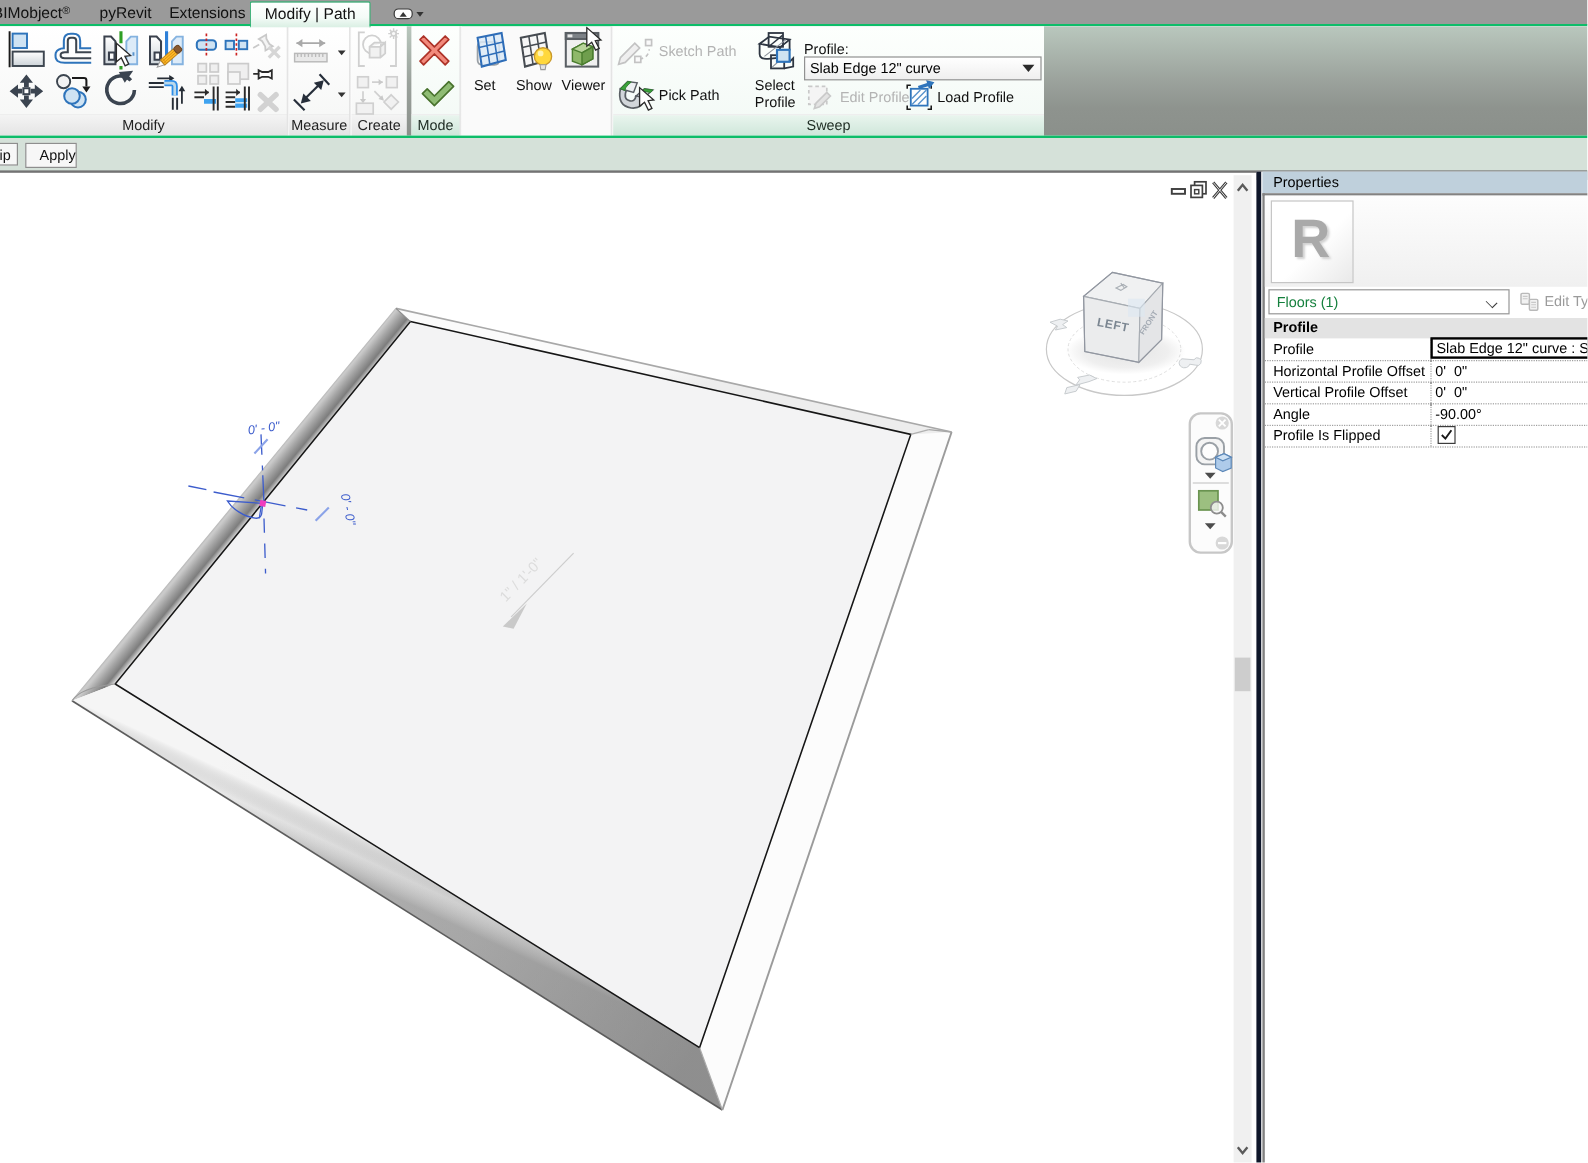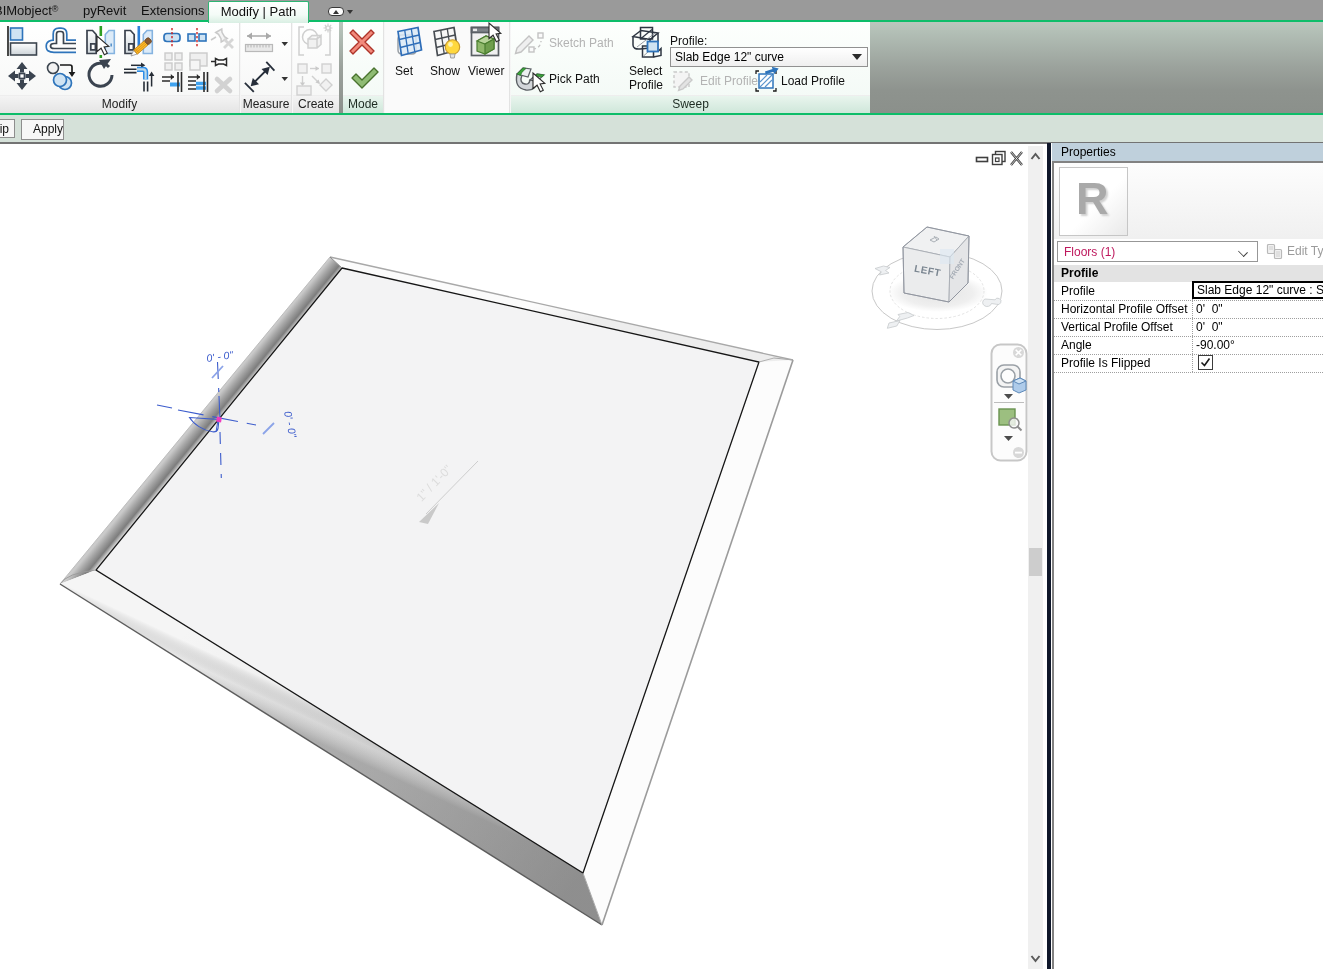--- a/index.html
+++ b/index.html
@@ -32,21 +32,21 @@
 #canvas{position:absolute;left:0;top:144px;width:1047px;height:825px;background:#fff}
 #scrollv{position:absolute;left:1028px;top:146px;width:15px;height:823px;background:#f0f0f0}
 #scrollthumb{position:absolute;left:1px;top:402px;width:13px;height:28px;background:#cdcdcd}
 
 #props{position:absolute;left:1047px;top:143px;width:276px;height:826px;background:#fff;border-left:4px solid #0f172a}
 #ptitle{position:absolute;left:1px;top:0;width:275px;height:18px;background:#bfd0dc;font-size:12px;color:#000;line-height:18px;padding-left:9px;box-sizing:border-box}
 #pbody{position:absolute;left:1px;top:18px;width:275px;height:808px;border-left:2px solid #828282;border-top:2px solid #828282;box-sizing:border-box;background:#fff}
 #typesel{position:absolute;left:0;top:0;width:273px;height:76px;background:linear-gradient(#fdfdfd,#f0f0f0)}
 #thumb{position:absolute;left:5px;top:4px;width:67px;height:67px;background:linear-gradient(135deg,#ffffff 55%,#e9e9e9);border:1px solid #c6c6c6}
 #thumb span{position:absolute;left:16px;top:5px;font-size:45px;font-weight:bold;color:#a9a9a9;text-shadow:2px 2px 2px #d0d0d0}
-#combo{position:absolute;left:3px;top:78px;width:201px;height:21px;background:#fff;border:1px solid #979797;font-size:12px;line-height:20px;padding-left:6px;box-sizing:border-box;color:#be185d}
+#combo{position:absolute;left:3px;top:78px;width:201px;height:21px;background:#fff;border:1px solid #979797;font-size:12px;line-height:20px;padding-left:6px;box-sizing:border-box;color:#15803d}
 #combo:after{content:"";position:absolute;right:10px;top:6px;width:7px;height:7px;border-right:1.4px solid #3c3c3c;border-bottom:1.4px solid #3c3c3c;transform:rotate(45deg) scale(1,0.75)}
 #edittype{position:absolute;left:210px;top:78px;width:66px;height:21px;font-size:12px;color:#9b9b9b;line-height:21px;white-space:nowrap;overflow:hidden}
 #sechdr{position:absolute;left:0;top:102px;width:273px;height:17px;background:#e3e3e3;font-size:12px;font-weight:bold;color:#000;line-height:17px;padding-left:7px;box-sizing:border-box}
 .prow{position:absolute;left:0;width:273px;height:18px;border-bottom:1px dotted #9f9f9f;font-size:12px;color:#000}
 .plab{position:absolute;left:7px;top:0;line-height:18px;white-space:nowrap}
 .pval{position:absolute;left:142px;top:0;line-height:18px;white-space:nowrap}
 .pcol{position:absolute;left:138px;top:0;width:1px;height:18px;border-left:1px dotted #9f9f9f}
 .pcol2{position:absolute;left:269px;top:0;width:1px;height:18px;border-left:1px dotted #9f9f9f}
 #valsel{position:absolute;left:138px;top:-1px;width:133px;height:18px;border:2px solid #000;background:#fff;font-size:12px;line-height:15px;padding-left:3px;box-sizing:border-box;white-space:nowrap;overflow:hidden}
 #chk{position:absolute;left:144px;top:1px;width:13px;height:13px;border:1.5px solid #3c3c3c;background:#fff}

